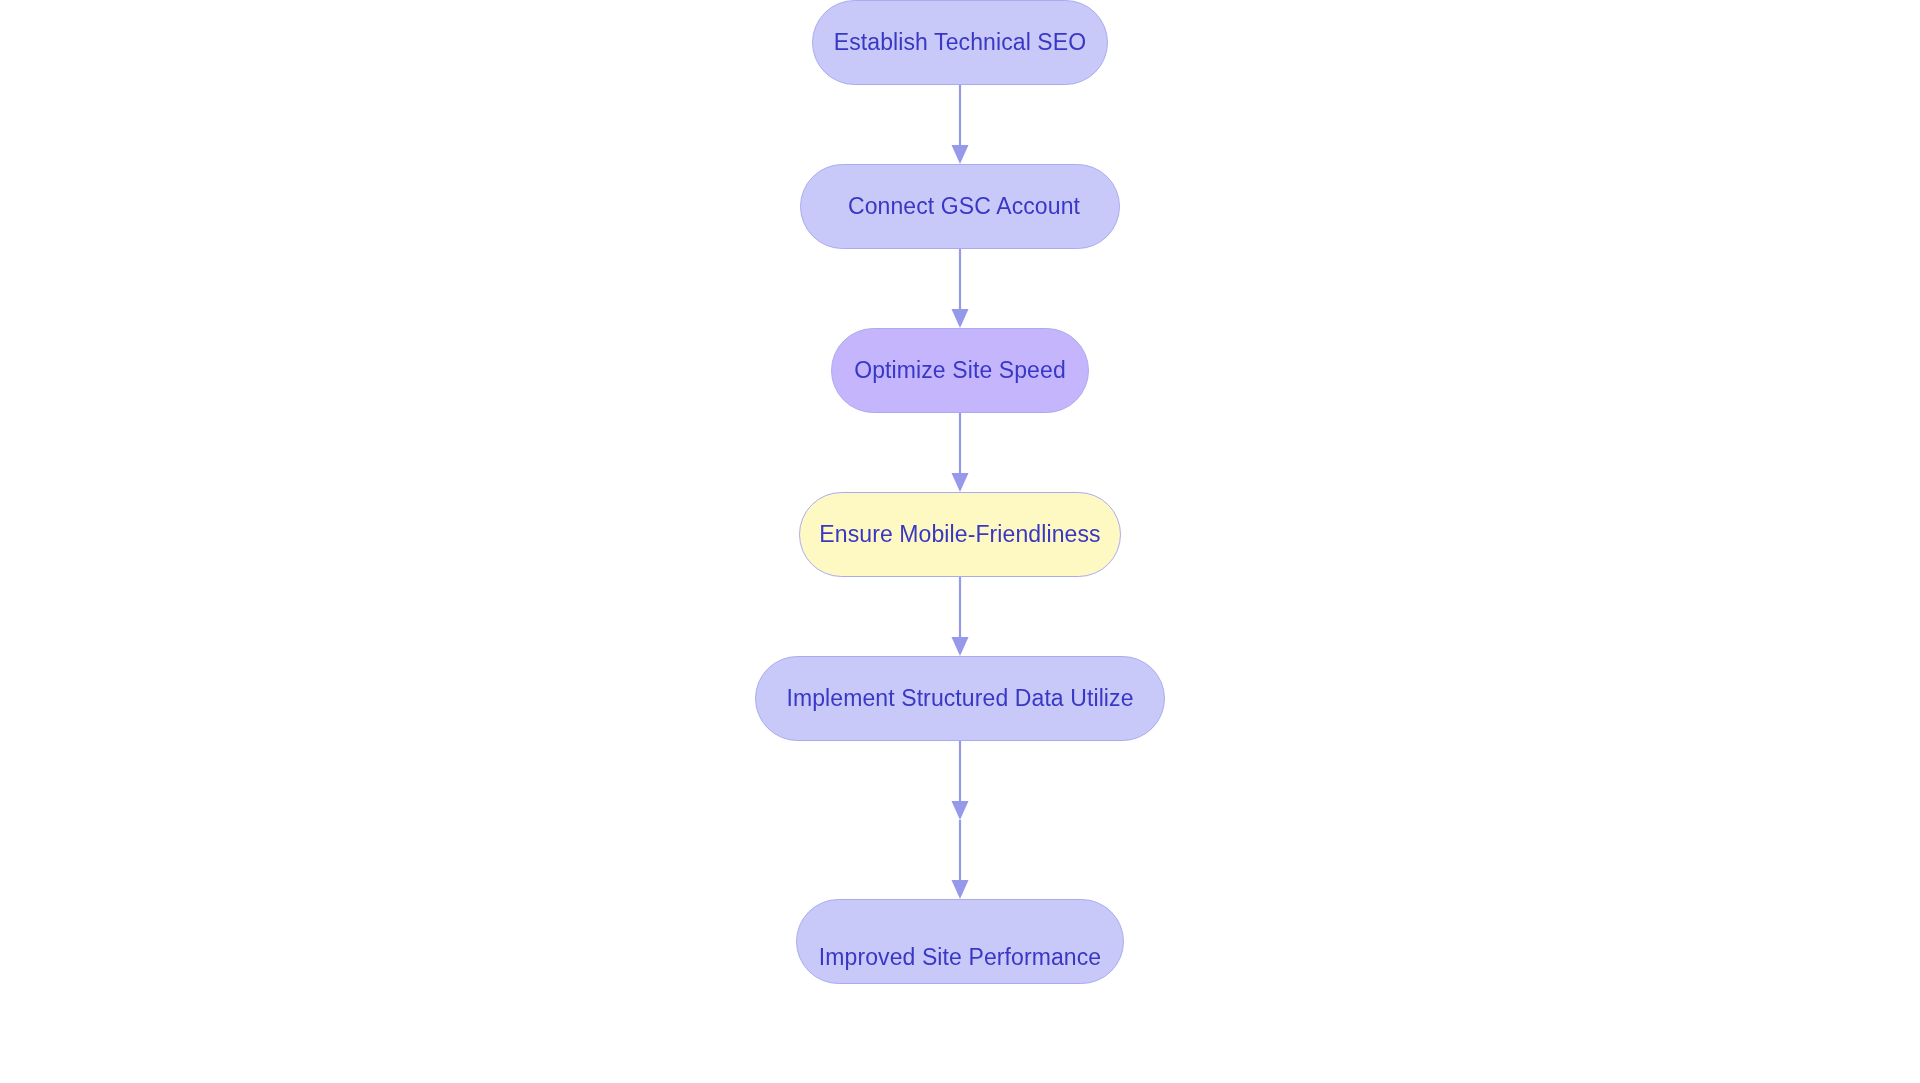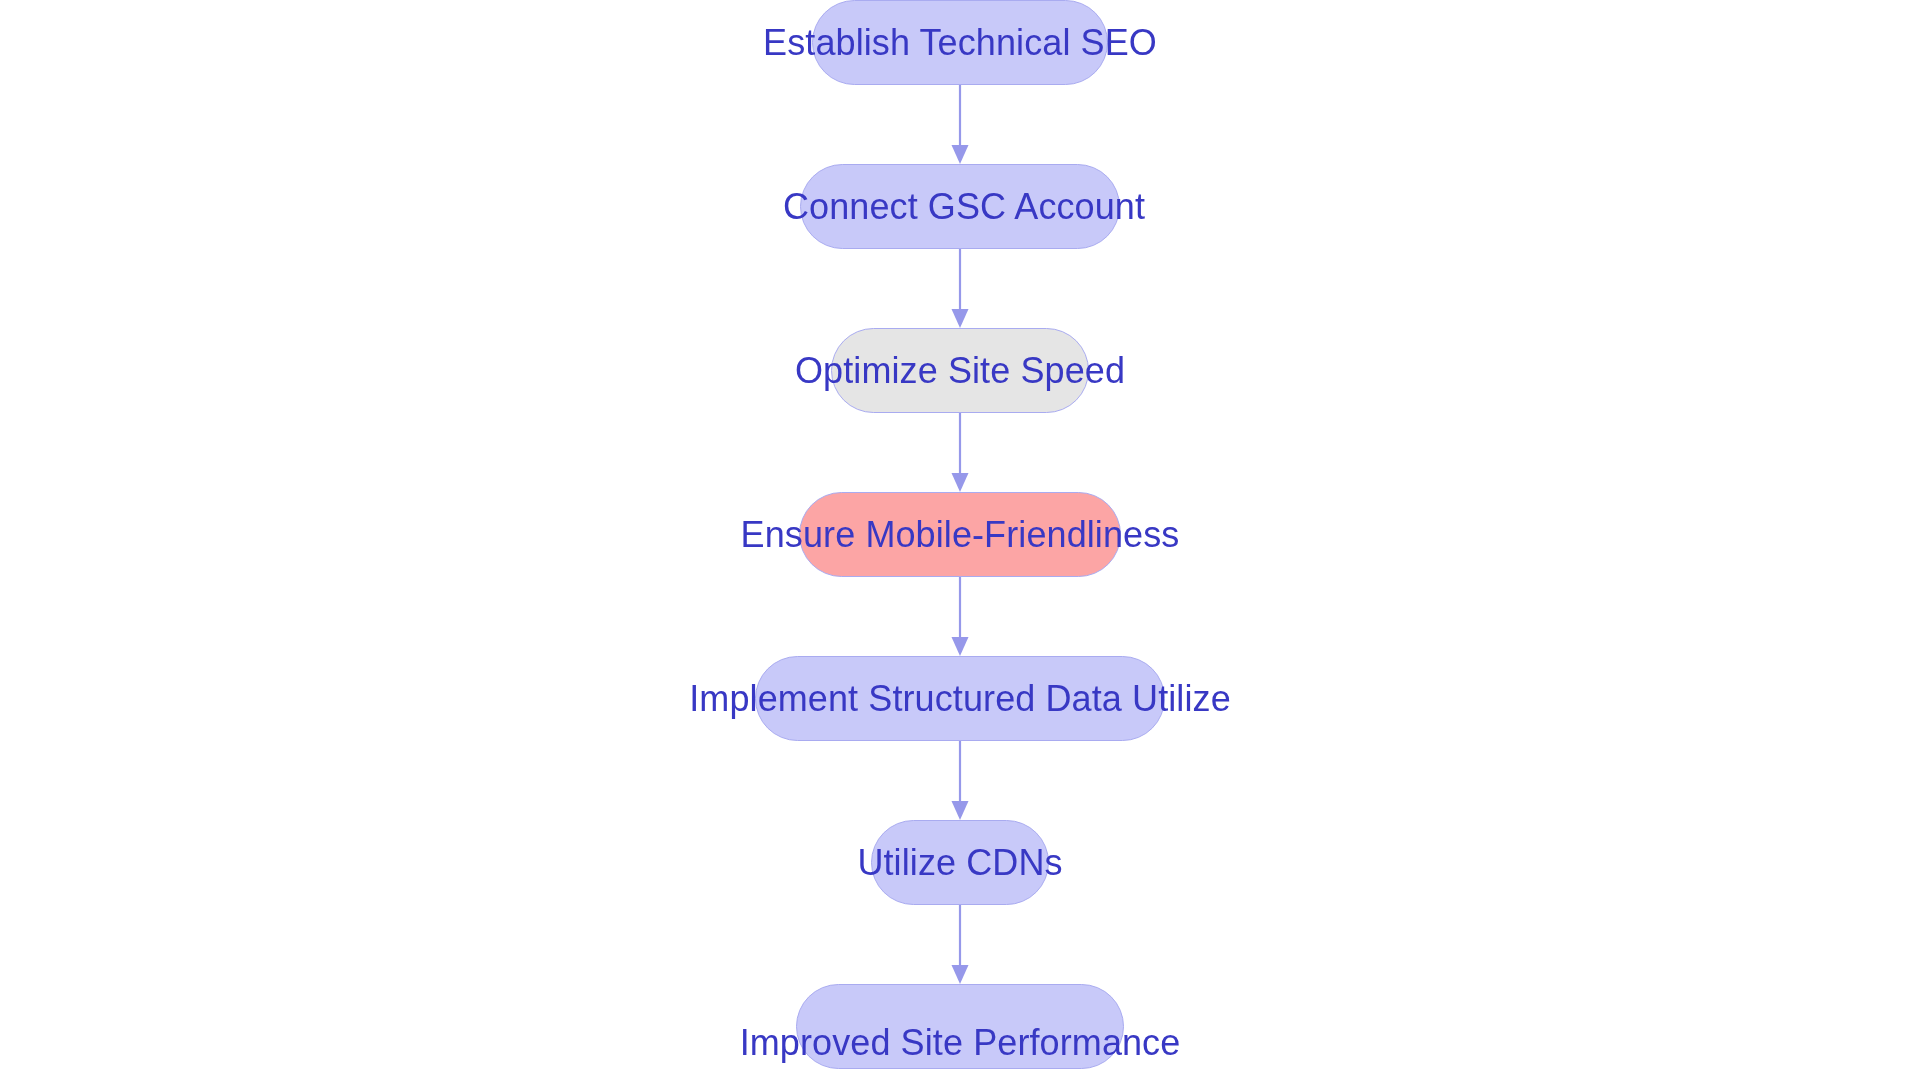--- a/index.html
+++ b/index.html
@@ -40,21 +40,21 @@
     background: #c8c9f9;
     border: 1px solid #a9abf0;
     display: flex;
     align-items: center;
     justify-content: center;
     flex: 0 0 auto;
   }
 
   .node-label {
     font-family: "Liberation Sans", sans-serif;
-    font-size: 36px;
+    font-size: 23px;
     font-weight: 400;
     color: #3838c4;
     letter-spacing: 0.1px;
     white-space: nowrap;
     line-height: 1;
     user-select: none;
   }
 
   .connector {
     position: relative;
@@ -100,32 +100,32 @@
       <span class="node-label" style="color: rgb(56, 56, 196); margin-left: 8px;">Connect GSC Account</span>
     </div>
 
     <div class="connector">
       <svg viewBox="0 0 26 79" xmlns="http://www.w3.org/2000/svg" aria-hidden="true">
         <line x1="13" y1="0" x2="13" y2="62" stroke="#9698ea" stroke-width="2.2"></line>
         <polygon points="13,79 4.5,60 21.5,60" fill="#9698ea"></polygon>
       </svg>
     </div>
 
-    <div class="node n-w3" style="background: #e5e5e5; border-color: rgb(169, 171, 240); justify-content: center;">
+    <div class="node n-w3" style="background: #c4b5fd; border-color: rgb(169, 171, 240); justify-content: center;">
       <span class="node-label" style="color: rgb(56, 56, 196);">Optimize Site Speed</span>
     </div>
 
     <div class="connector">
       <svg viewBox="0 0 26 79" xmlns="http://www.w3.org/2000/svg" aria-hidden="true">
         <line x1="13" y1="0" x2="13" y2="62" stroke="#9698ea" stroke-width="2.2"></line>
         <polygon points="13,79 4.5,60 21.5,60" fill="#9698ea"></polygon>
       </svg>
     </div>
 
-    <div class="node n-w4" style="background: #fca5a5; border-color: rgb(169, 171, 240);">
+    <div class="node n-w4" style="background: #fef9c3; border-color: rgb(169, 171, 240);">
       <span class="node-label" style="color: rgb(56, 56, 196);">Ensure Mobile-Friendliness</span>
     </div>
 
     <div class="connector">
       <svg viewBox="0 0 26 79" xmlns="http://www.w3.org/2000/svg" aria-hidden="true">
         <line x1="13" y1="0" x2="13" y2="62" stroke="#9698ea" stroke-width="2.2"></line>
         <polygon points="13,79 4.5,60 21.5,60" fill="#9698ea"></polygon>
       </svg>
     </div>
 
@@ -133,23 +133,20 @@
       <span class="node-label" style="color: rgb(56, 56, 196);">Implement Structured Data Utilize</span>
     </div>
 
     <div class="connector">
       <svg viewBox="0 0 26 79" xmlns="http://www.w3.org/2000/svg" aria-hidden="true">
         <line x1="13" y1="0" x2="13" y2="62" stroke="#9698ea" stroke-width="2.2"></line>
         <polygon points="13,79 4.5,60 21.5,60" fill="#9698ea"></polygon>
       </svg>
     </div>
 
-    <div class="node n-w6" style="background: rgb(200, 201, 249); border-color: rgb(169, 171, 240);">
-      <span class="node-label" style="color: rgb(56, 56, 196);">Utilize CDNs</span>
-    </div>
 
     <div class="connector">
       <svg viewBox="0 0 26 79" xmlns="http://www.w3.org/2000/svg" aria-hidden="true">
         <line x1="13" y1="0" x2="13" y2="62" stroke="#9698ea" stroke-width="2.2"></line>
         <polygon points="13,79 4.5,60 21.5,60" fill="#9698ea"></polygon>
       </svg>
     </div>
 
     <div class="node n-w7" style="background: rgb(200, 201, 249); border-color: rgb(169, 171, 240);">
       <span class="node-label" style="color: rgb(56, 56, 196); margin-top: 32px;">Improved Site Performance</span>

